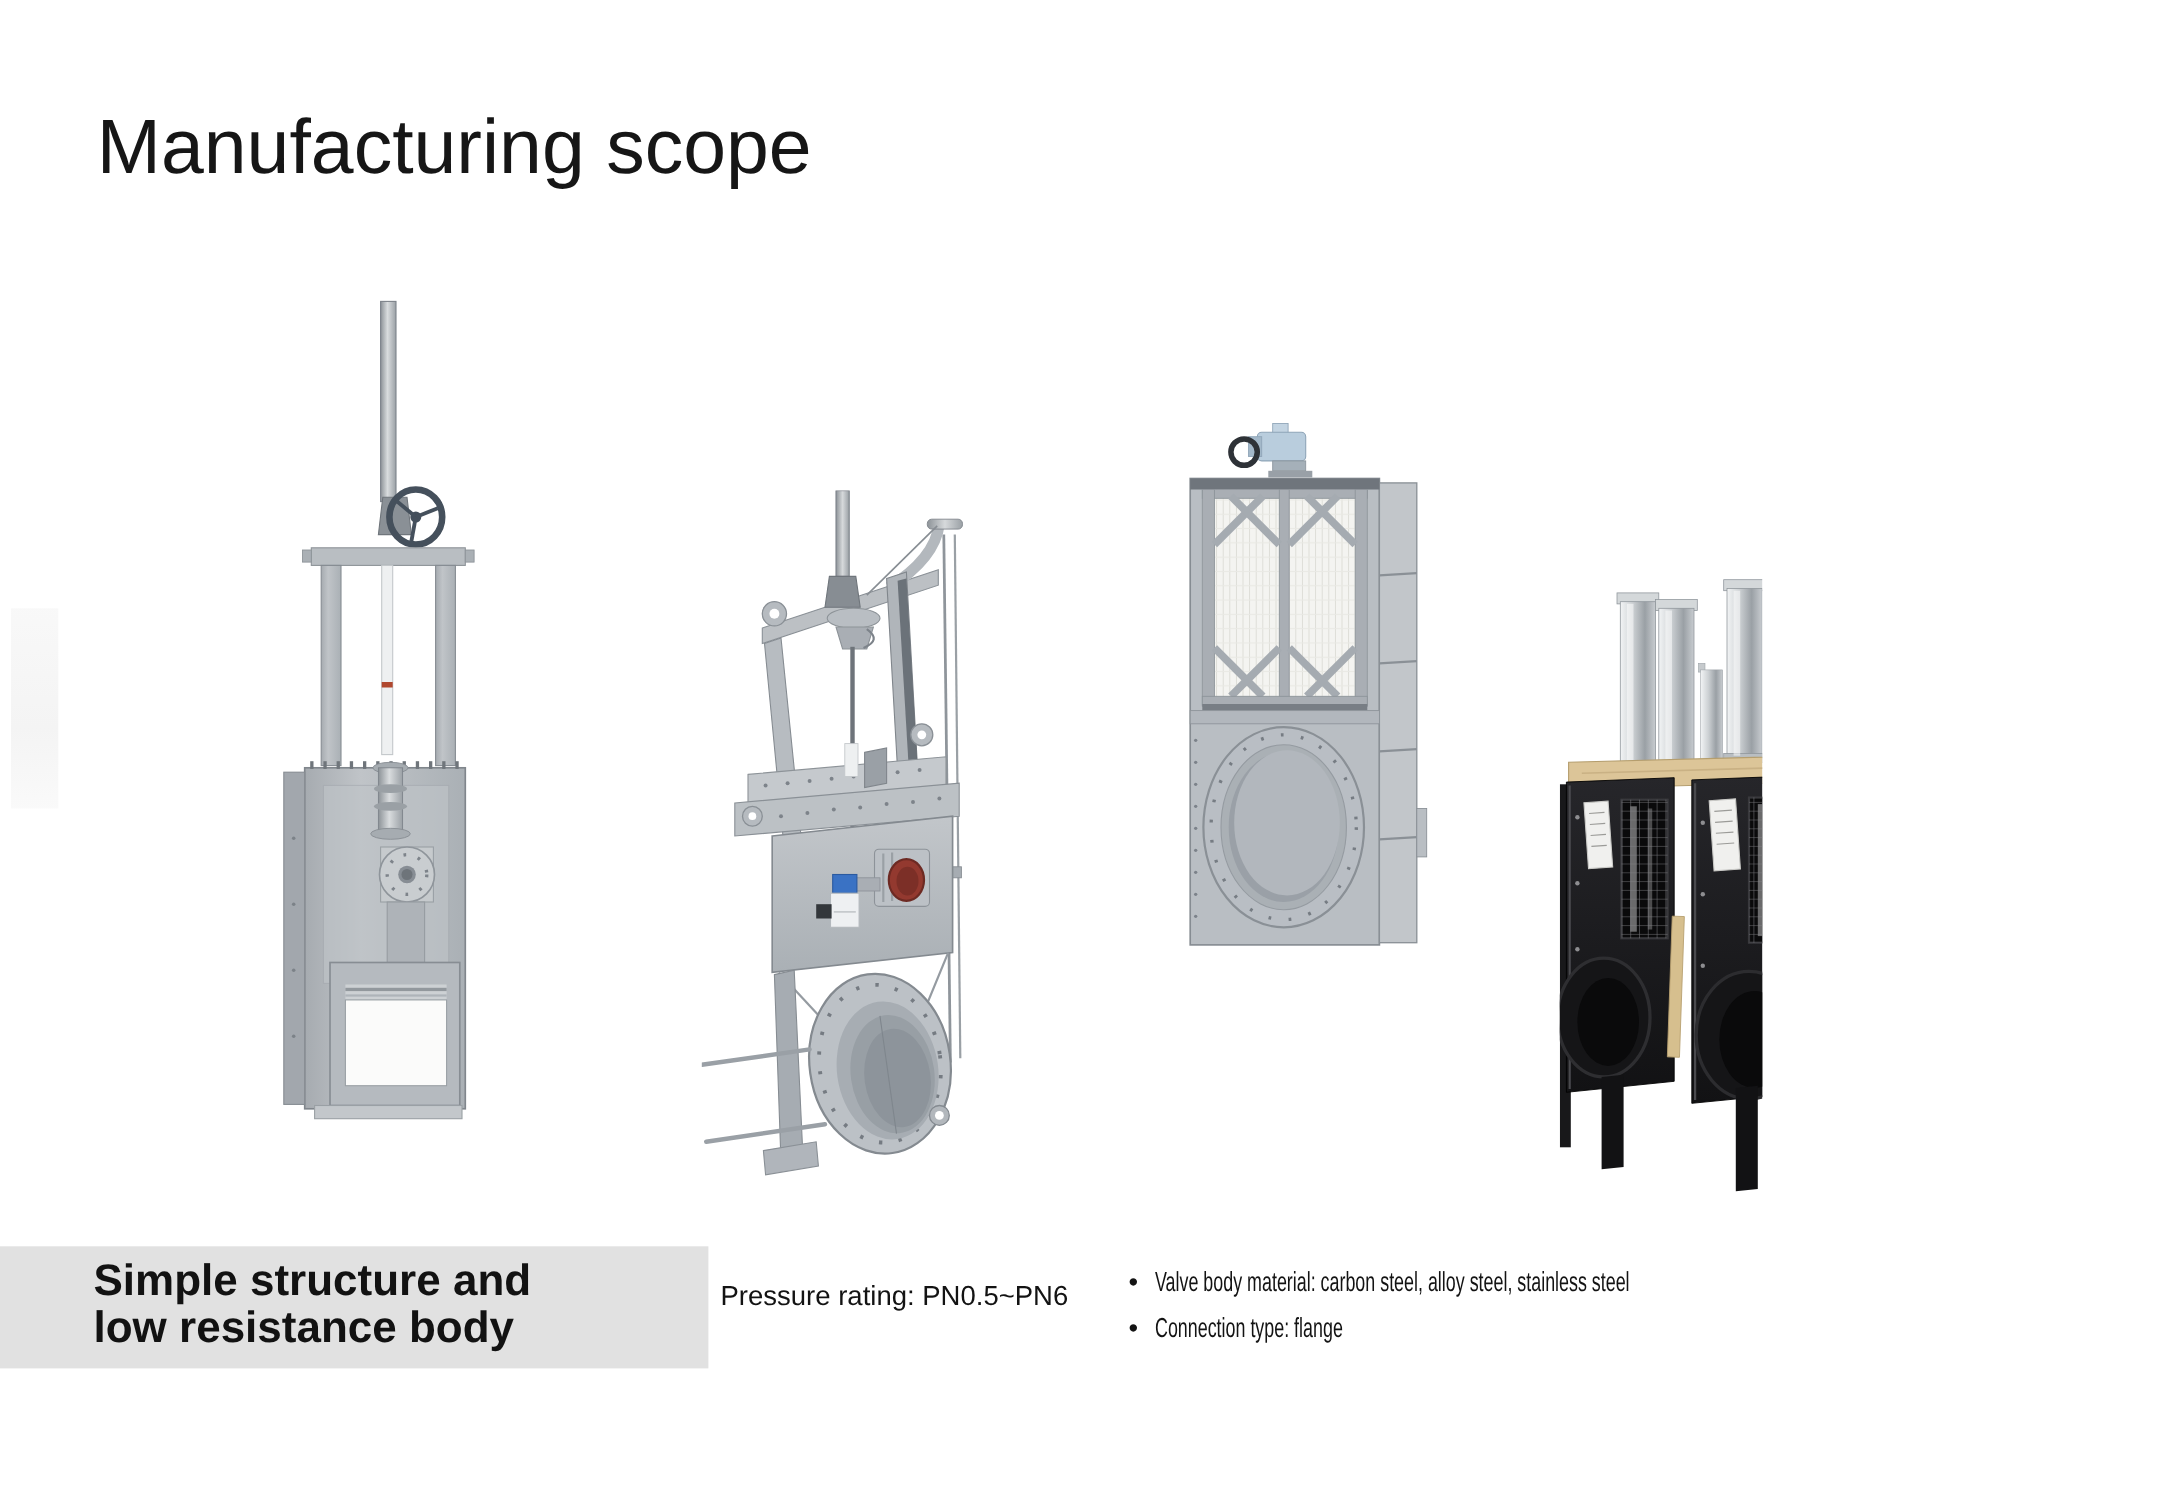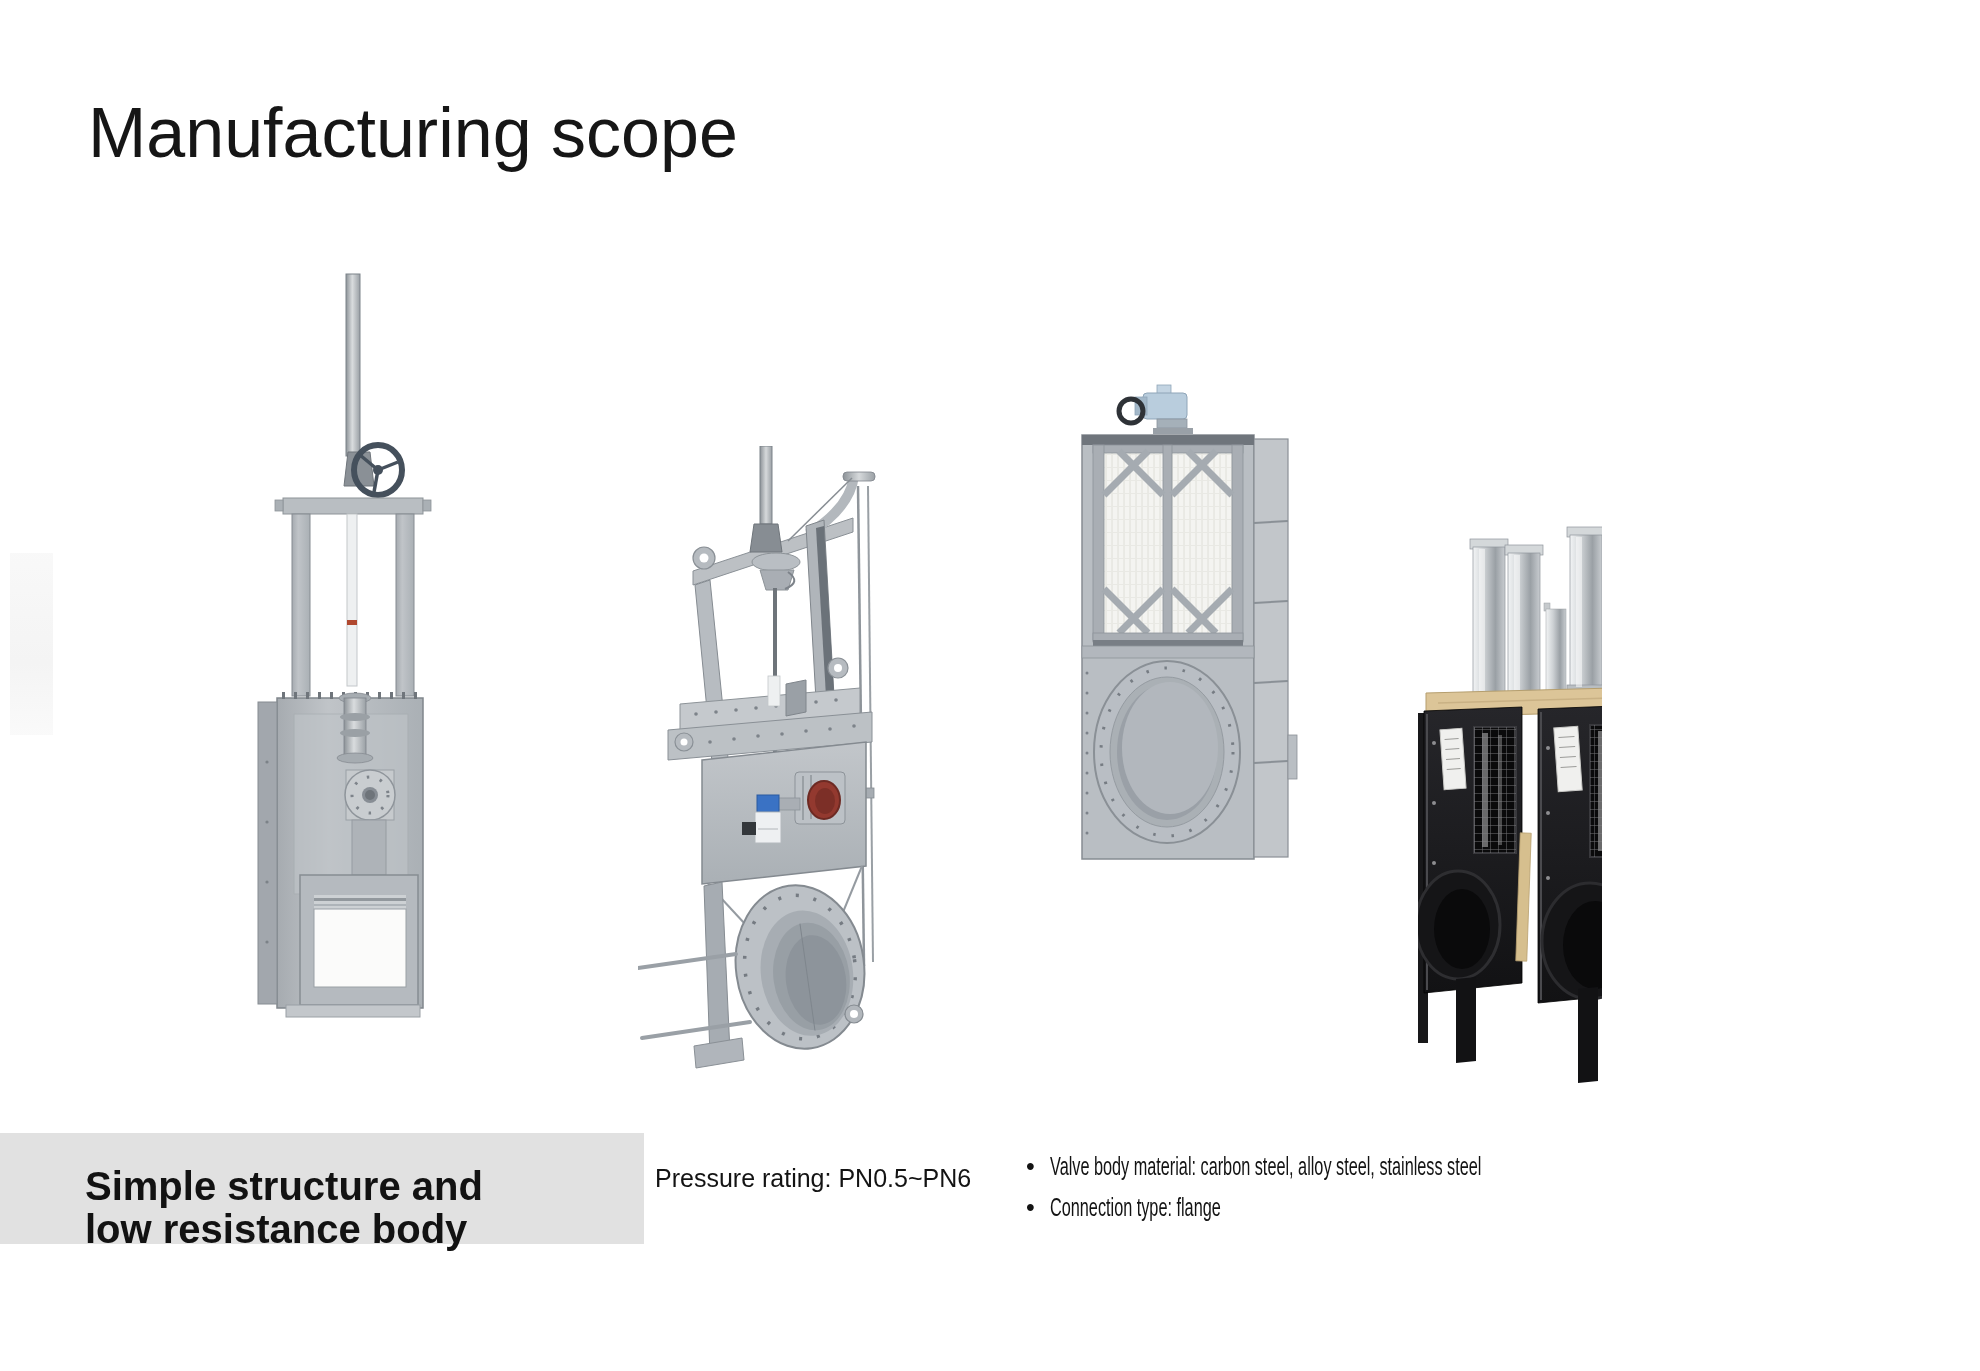--- a/index.html
+++ b/index.html
@@ -6,21 +6,21 @@
   .slide{position:relative;width:1602px;height:1371px;background:#ffffff;overflow:hidden;
          font-family:"Liberation Sans","DejaVu Sans",sans-serif;color:#161616;border-radius:13px;}
   .title{position:absolute;font-size:70px;line-height:70px;font-weight:400;white-space:nowrap;}
   .title-left{left:88px;top:98px;}
   .title-right{left:1595px;top:98px;}
   .left-smudge{position:absolute;left:10px;top:553px;width:43px;height:182px;
                background:linear-gradient(180deg,#f5f5f5,#eeeeee 60%,#f7f7f7);opacity:.65;}
   .product{position:absolute;}
   .feature-box{position:absolute;left:0;top:1133px;width:644px;height:111px;background:#e1e1e1;}
   .feature-text{position:absolute;left:85px;top:10px;font-size:40px;font-weight:700;
-                line-height:43px;color:#121212;white-space:nowrap;margin-top:22px;}
+                line-height:43px;color:#121212;white-space:nowrap;}
   .specs{position:absolute;left:655px;top:1146px;font-size:25px;line-height:41px;color:#131313;margin-top:12px;}
   .spec-line{white-space:pre-wrap;}
   .bullets{position:absolute;left:1026px;top:1146px;font-size:25px;color:#131313;}
   .bullet-row{display:flex;align-items:baseline;height:41px;line-height:41px;}
   .bullet-dot{width:24px;flex:0 0 24px;}
   .bullet-text{display:inline-block;transform:scaleX(0.65);transform-origin:0 60%;white-space:nowrap;}
 </style>
 </head>
 <body>
 

